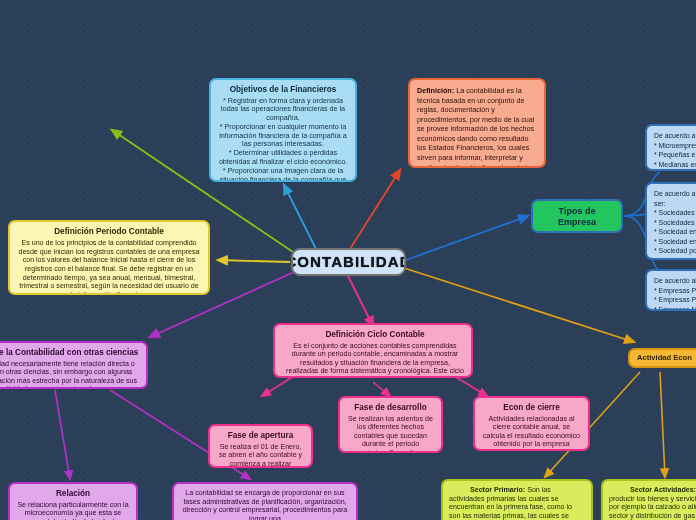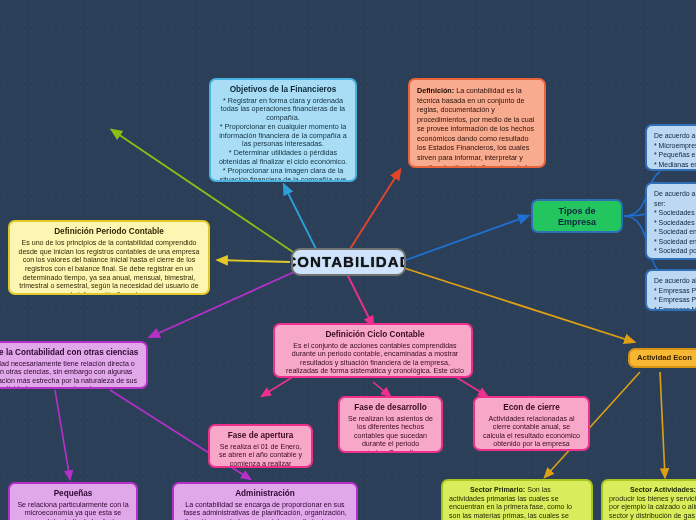--- a/index.html
+++ b/index.html
@@ -203,26 +203,25 @@
   <div class="node lblue-node" style="left:645px;top:269px;width:110px;height:42px;">
     <span class="list" style="display:block">De acuerdo al</span>
     <span class="list" style="display:block">* Empresas Pú</span>
     <span class="list" style="display:block">* Empresas Pr</span>
     <span class="list" style="display:block">* Empresas M</span>
   </div>
 
   <div class="node orange-node" style="left:628px;top:348px;width:110px;height:20px;">Actividad Econ</div>
 
   <div class="node violet-node" style="left:8px;top:482px;width:130px;height:48px;">
-    <span class="title">Pequeñas</span>
+    <span class="title">Relación</span>
     <span>Se relaciona particularmente con la microeconomía ya que esta se encarga del estudio de los factores de la</span>
   </div>
 
   <div class="node violet-node" style="left:172px;top:482px;width:186px;height:48px;">
-    <span class="title">Administración</span>
     <span>La contabilidad se encarga de proporcionar en sus fases administrativas de planificación, organización, dirección y control empresarial, procedimientos para lograr una</span>
   </div>
 
   <div class="node ygreen-node" style="left:441px;top:479px;width:152px;height:48px;">
     <b>Sector Primario:</b>
     <span>Son las actividades primarias las cuales se encuentran en la primera fase, como lo son las materias primas, las cuales se utilizan en la elaboración de bienes o servicios</span>
   </div>
 
   <div class="node ygreen-node" style="left:601px;top:479px;width:152px;height:48px;">
     <b>Sector Actividades:</b>

